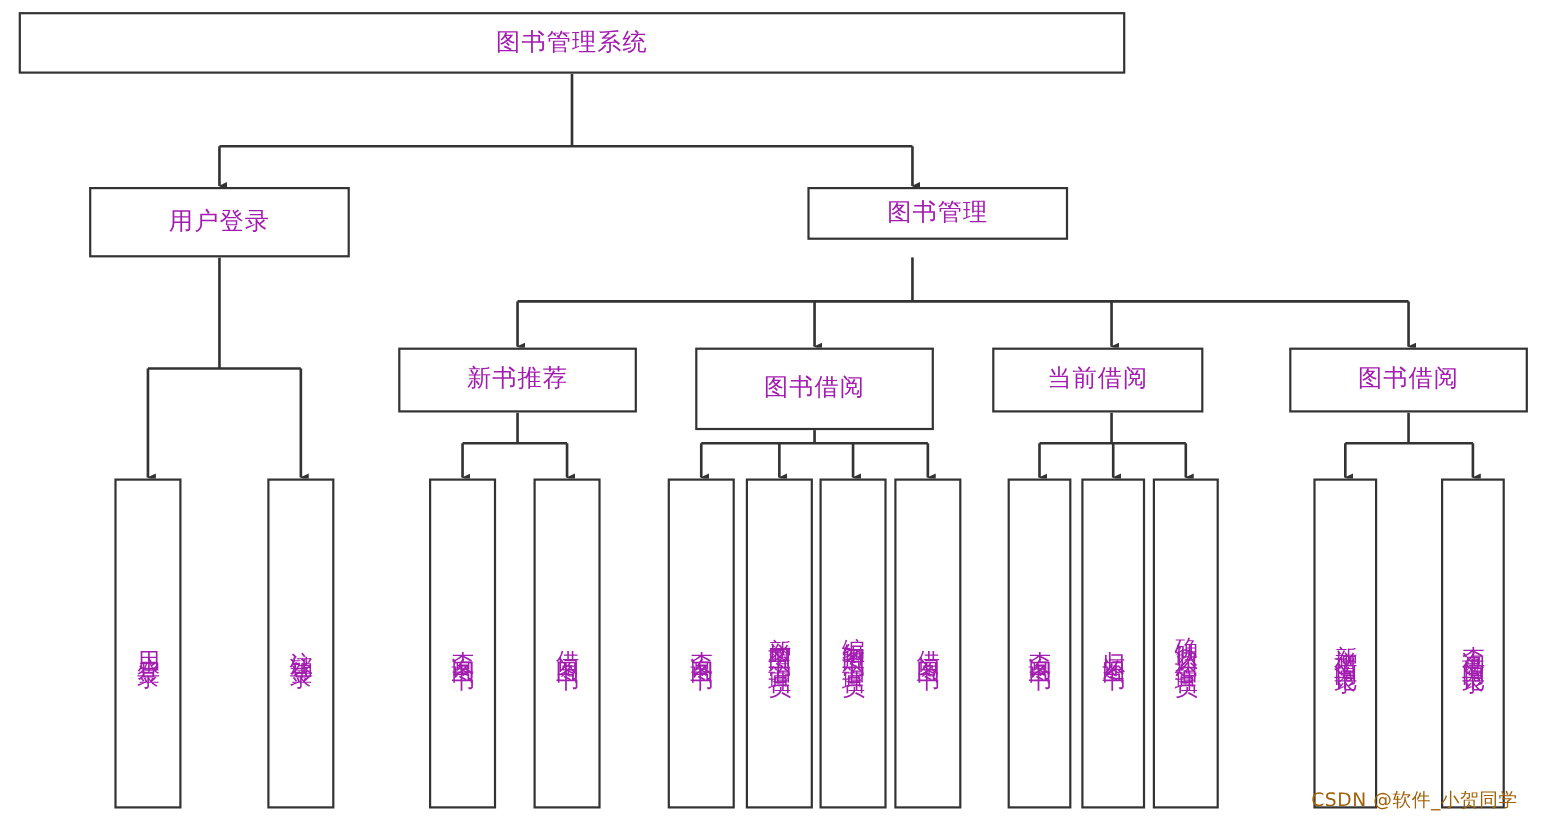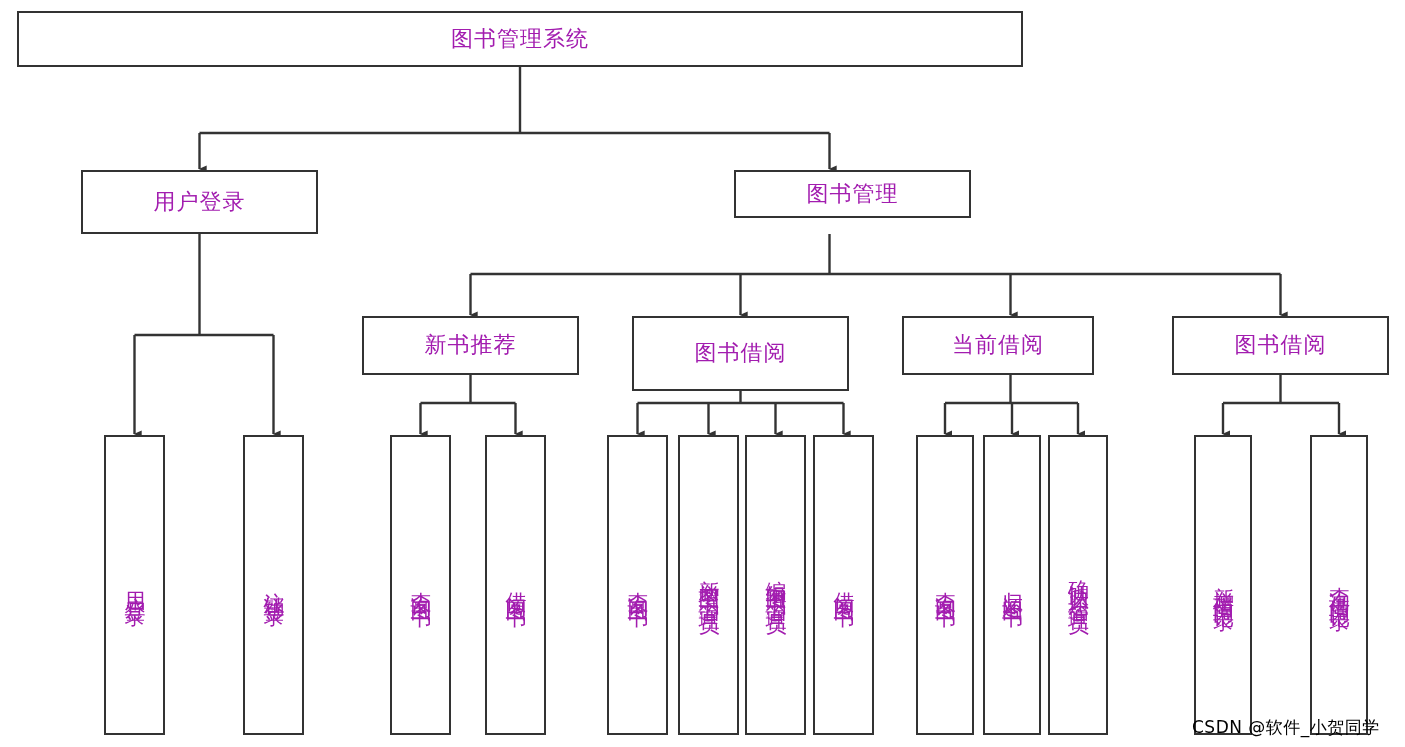--- a/index.html
+++ b/index.html
@@ -51,21 +51,21 @@
   }
   .node.vert .vtext {
     writing-mode: vertical-rl;
     text-orientation: upright;
     display: block;
     white-space: nowrap;
   }
   .watermark {
     position: absolute;
     font-size: 17px;
-    color: #000000;
+    color: #a16207;
     white-space: nowrap;
     letter-spacing: 0.5px;
   }
 </style>
 </head>
 <body>
 
 <div id="canvas">
   <svg id="wires" viewBox="0 0 1405 747">
     <defs>

